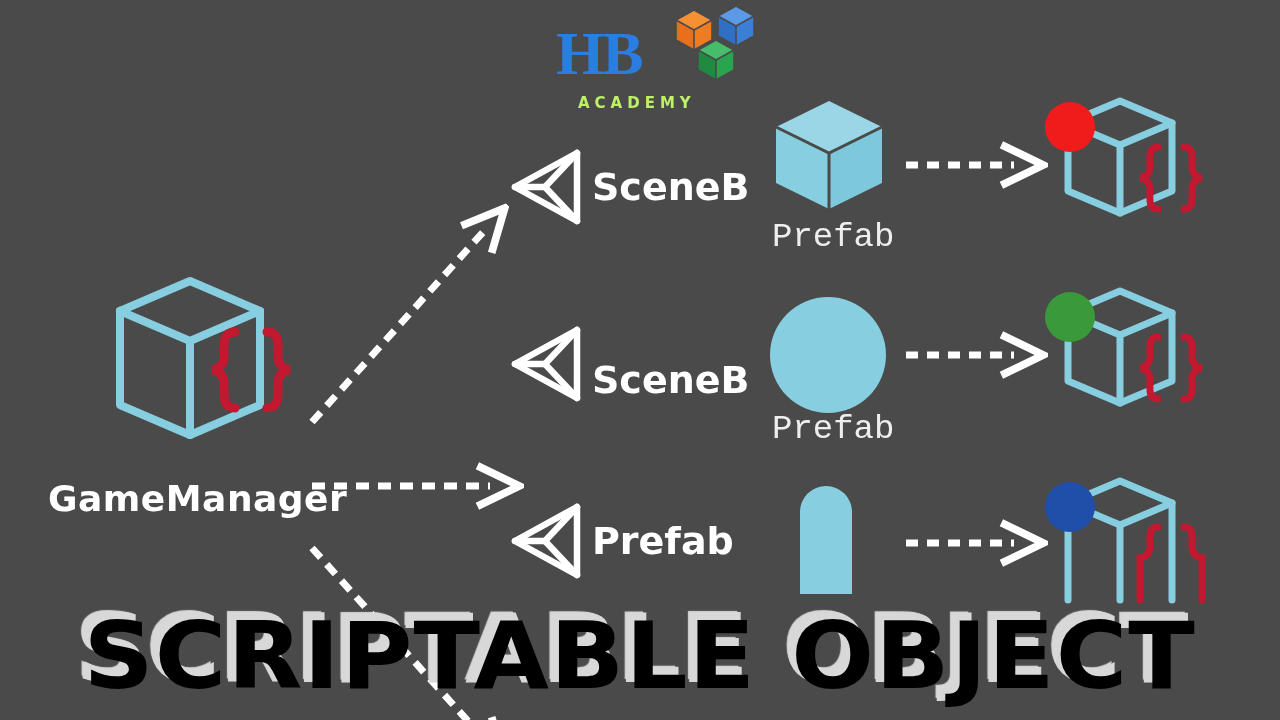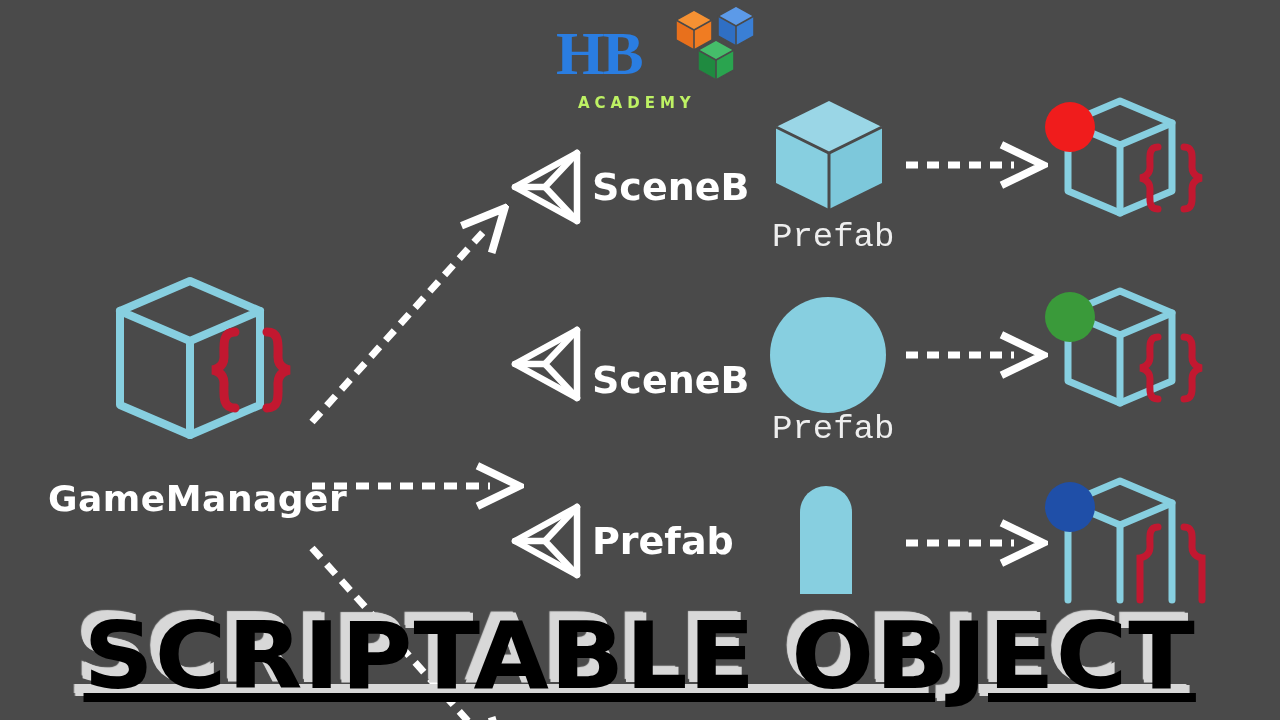--- a/index.html
+++ b/index.html
@@ -68,21 +68,20 @@
     font-family: Liberation Mono, monospace;
   }
 
   
   #banner {
     left: 0; top: 592px;
     width: 1280px; height: 128px;
     display: flex;
     align-items: center;
     justify-content: center;
-    text-decoration: underline;
   }
   #banner-text {
     font-family: "DejaVu Sans", sans-serif;
     font-weight: 700;
     font-size: 92px;
     letter-spacing: 1px;
     color: #000000;
     transform: scaleX(1.06);
     text-shadow:
       -7px -7px 0 #d8d8d8,

